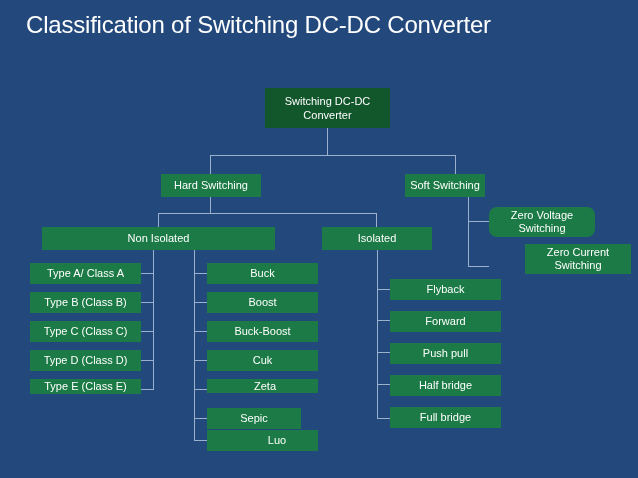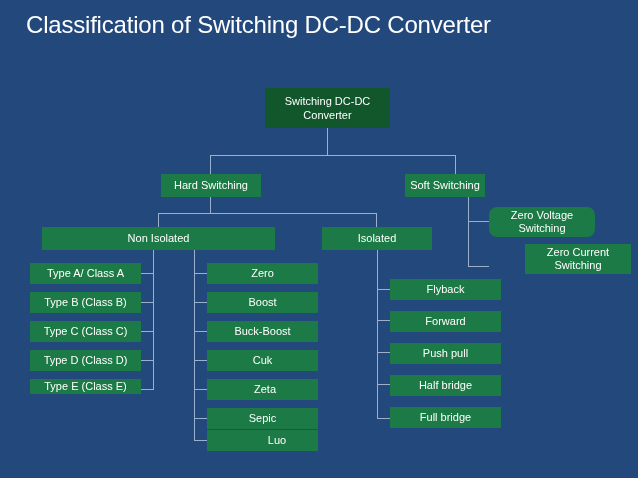--- a/index.html
+++ b/index.html
@@ -97,26 +97,26 @@
 
   <div class="conn v" style="left:194px; top:250px; height:190px;"></div>
   <div class="conn h" style="left:194px; top:273px; width:13px;"></div>
   <div class="conn h" style="left:194px; top:302px; width:13px;"></div>
   <div class="conn h" style="left:194px; top:331px; width:13px;"></div>
   <div class="conn h" style="left:194px; top:360px; width:13px;"></div>
   <div class="conn h" style="left:194px; top:389px; width:13px;"></div>
   <div class="conn h" style="left:194px; top:418px; width:13px;"></div>
   <div class="conn h" style="left:194px; top:440px; width:13px;"></div>
 
-  <div class="node" style="left:207px; top:263px; width:111px; height:21px;">Zero</div>
+  <div class="node" style="left:207px; top:263px; width:111px; height:21px;">Buck</div>
   <div class="node" style="left:207px; top:292px; width:111px; height:21px;">Boost</div>
   <div class="node" style="left:207px; top:321px; width:111px; height:21px;">Buck-Boost</div>
   <div class="node" style="left:207px; top:350px; width:111px; height:21px;">Cuk</div>
-  <div class="node" style="left:207px; top:379px; width:111px; height:21px;padding-left:8px;">Zeta</div>
-  <div class="node" style="left:207px; top:408px; width:111px; height:21px;">Sepic</div>
+  <div class="node" style="left:207px; top:379px; width:111px; height:14px;padding-left:8px;">Zeta</div>
+  <div class="node" style="left:207px; top:408px; width:94px; height:21px;">Sepic</div>
   <div class="node" style="left:207px; top:430px; width:111px; height:21px;padding-left:32px;">Luo</div>
 
   <div class="conn v" style="left:377px; top:250px; height:168px;"></div>
   <div class="conn h" style="left:377px; top:289px; width:13px;"></div>
   <div class="conn h" style="left:377px; top:320px; width:13px;"></div>
   <div class="conn h" style="left:377px; top:352px; width:13px;"></div>
   <div class="conn h" style="left:377px; top:384px; width:13px;"></div>
   <div class="conn h" style="left:377px; top:418px; width:13px;"></div>
 
   <div class="node" style="left:390px; top:279px; width:111px; height:21px;">Flyback</div>

